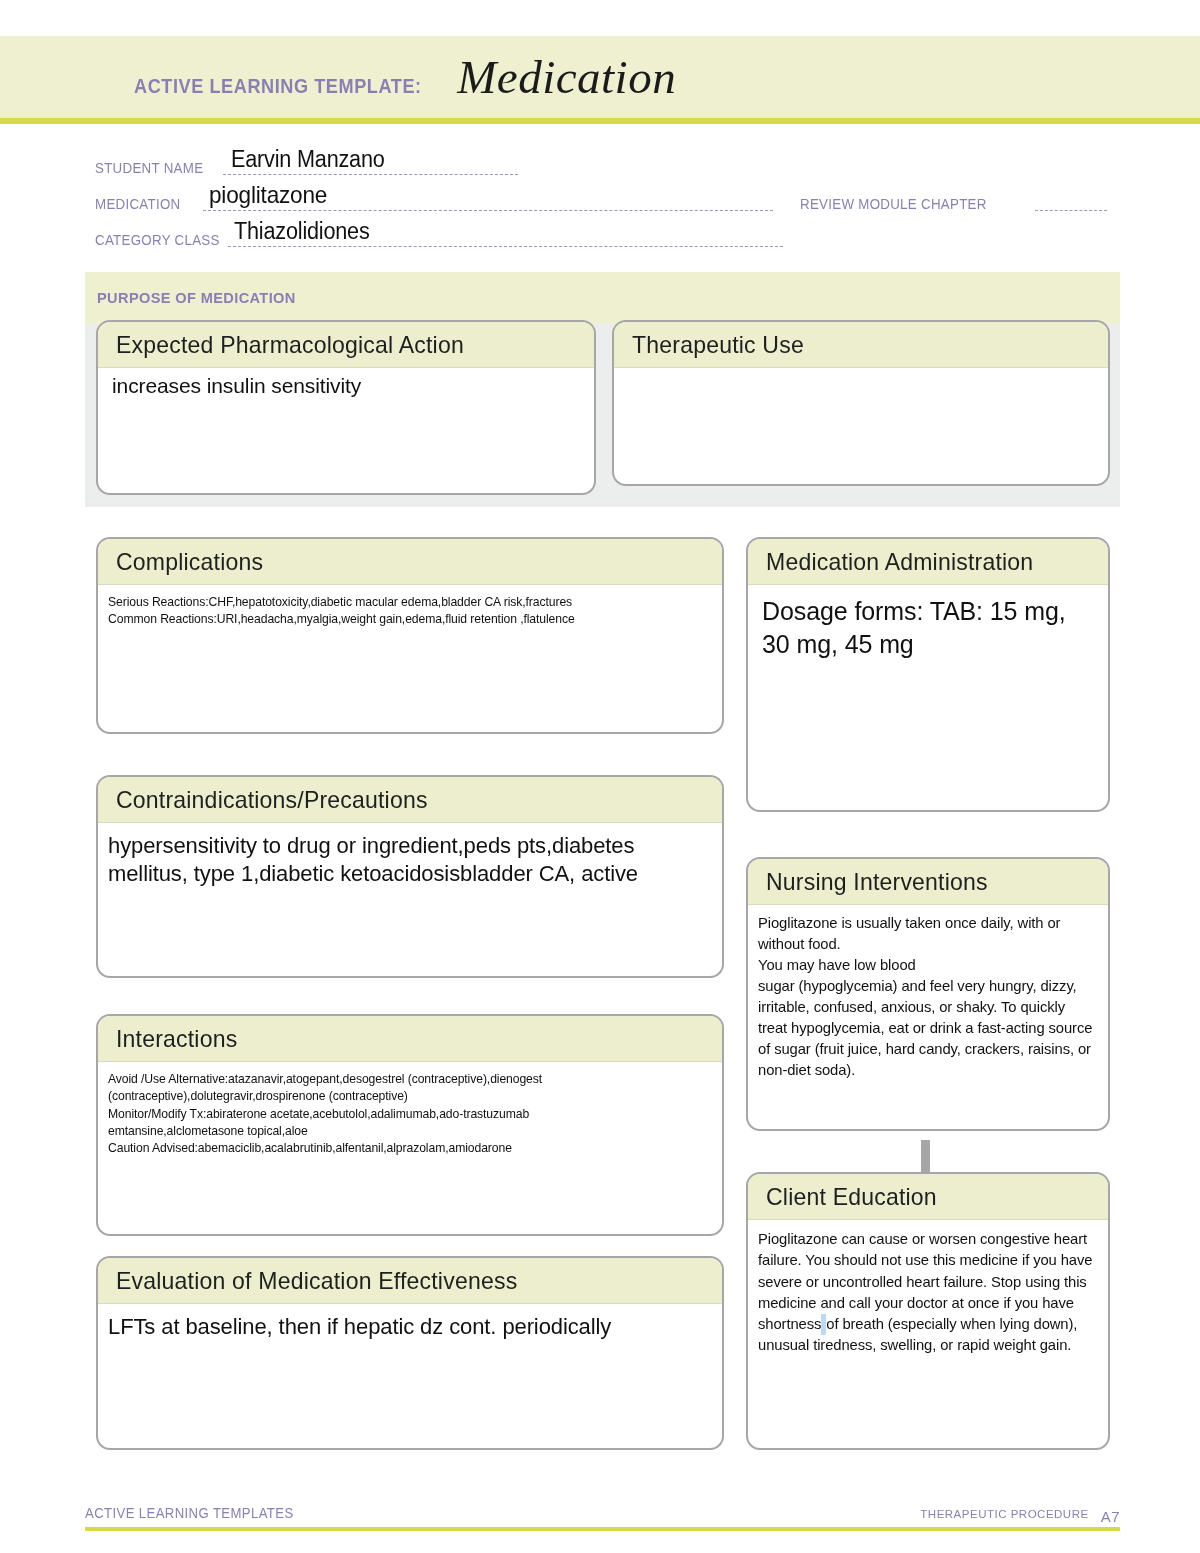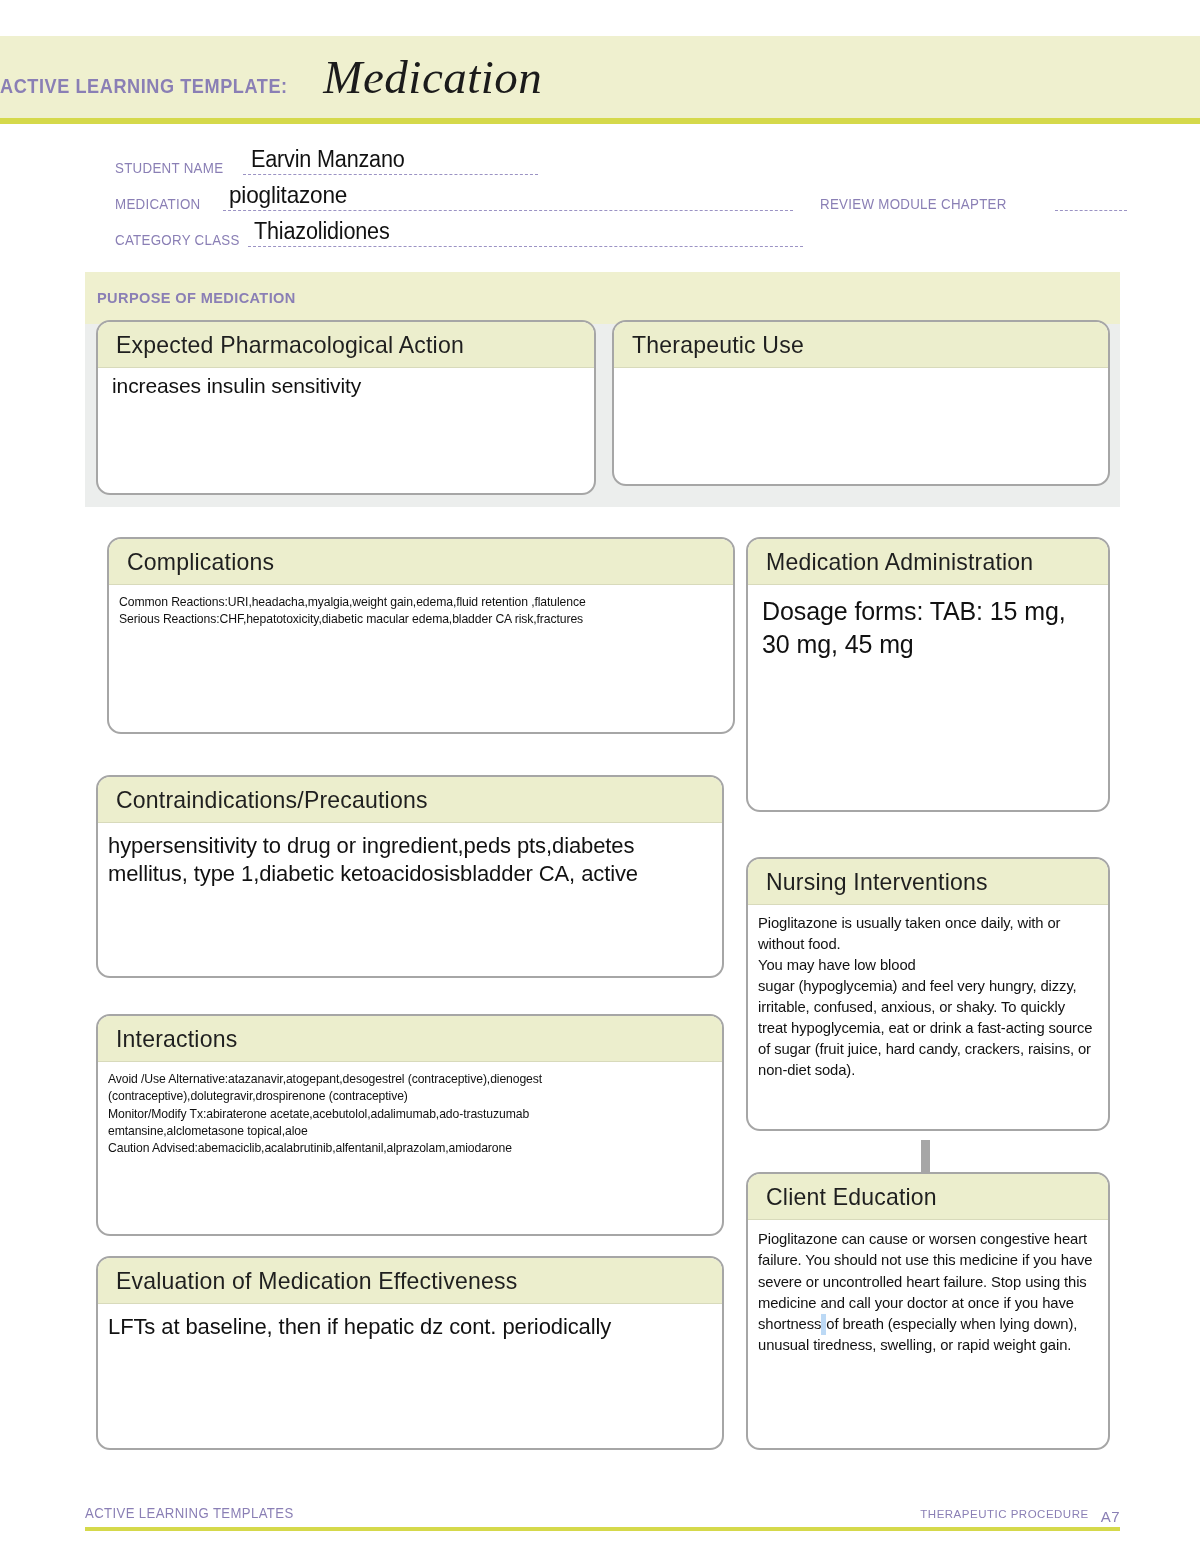--- a/index.html
+++ b/index.html
@@ -15,21 +15,21 @@
   }
 
   
   .header-band {
     position: absolute;
     left: 0; top: 36px;
     width: 1200px; height: 82px;
     background: #eff0cf;
     display: flex;
     align-items: center;
-    justify-content: flex-start;
+    justify-content: center;
     padding-right: 390px;
   }
   .header-inner {
     display: flex;
     align-items: baseline;
     gap: 14px;
     white-space: nowrap;
   }
   .alt-label {
     color: #8a7fb5;
@@ -56,21 +56,20 @@
 
   
   .form-area {
     position: absolute;
     left: 95px; top: 148px;
     width: 1010px;
   }
   .form-row {
     position: relative;
     height: 36px;
-    margin-left: 20px;
   }
   .field-label {
     color: #8a7fb5;
     font-size: 14.5px;
     letter-spacing: 0.3px;
     transform: scaleX(0.92);
     transform-origin: left center;
     display: inline-block;
     position: absolute;
     bottom: 8px;
@@ -258,27 +257,27 @@
   </div>
   <div class="card-body body-lg" style="padding-top:4px;">increases insulin sensitivity</div>
 </div>
 
 <div class="card" style="left:612px; top:320px; width:498px; height:166px;">
   <div class="card-head">
     <span class="card-title">Therapeutic Use</span>
   </div>
 </div>
 
-<div class="card" style="left:96px; top:537px; width:628px; height:197px;margin-left:11px;">
+<div class="card" style="left:96px; top:537px; width:628px; height:197px;">
   <div class="card-head">
     <span class="card-title">Complications</span>
   </div>
   <div class="card-body body-sm" style="padding-top:9px; padding-left:10px;">
+    <div>Serious Reactions:CHF,hepatotoxicity,diabetic macular edema,bladder CA risk,fractures</div>
     <div>Common Reactions:URI,headacha,myalgia,weight gain,edema,fluid retention ,flatulence</div>
-    <div>Serious Reactions:CHF,hepatotoxicity,diabetic macular edema,bladder CA risk,fractures</div>
   </div>
 </div>
 
 <div class="card" style="left:96px; top:775px; width:628px; height:203px;">
   <div class="card-head">
     <span class="card-title">Contraindications/Precautions</span>
   </div>
   <div class="card-body body-lg" style="padding-top:9px; padding-left:10px; font-size:22px; line-height:1.28;">hypersensitivity to drug or ingredient,peds pts,diabetes mellitus, type 1,diabetic ketoacidosisbladder CA, active</div>
 </div>
 

